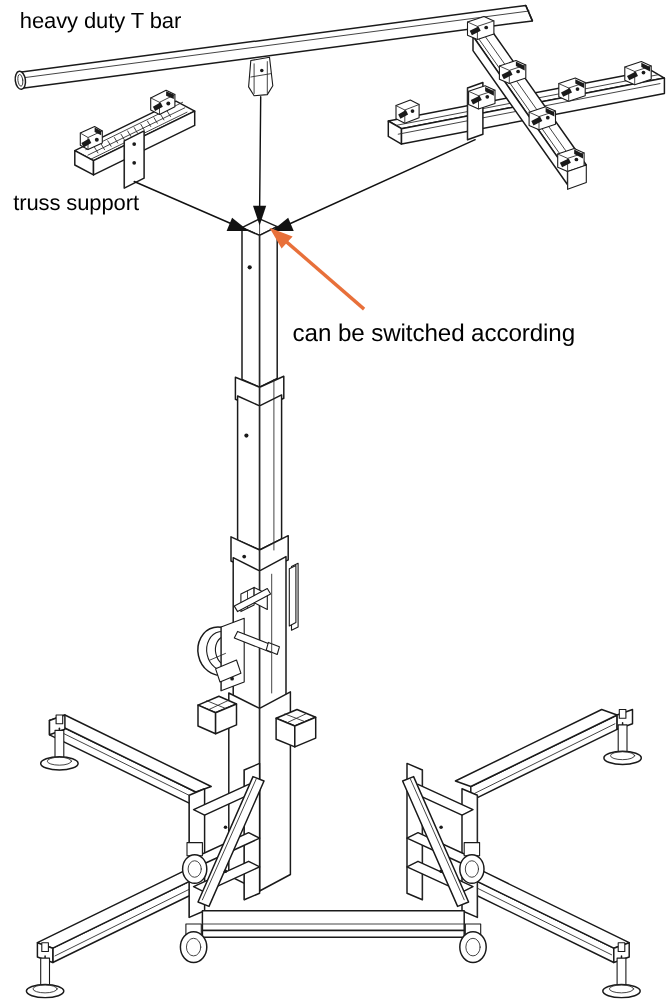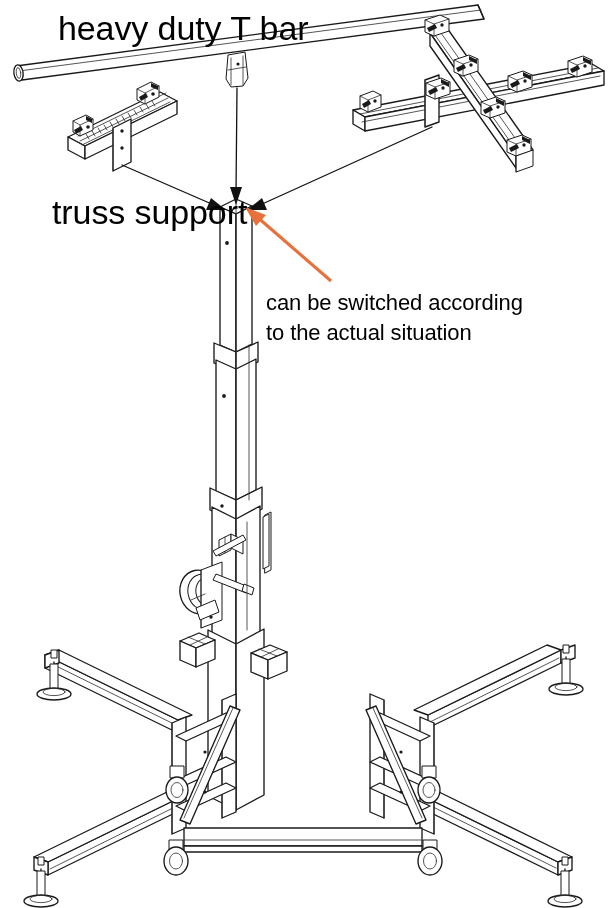--- a/index.html
+++ b/index.html
@@ -83,22 +83,21 @@
   .label {
     position: absolute;
     white-space: pre;
     color: #000000;
     font-family: "Liberation Sans", sans-serif;
     font-weight: 400;
     line-height: 1.18;
     letter-spacing: -0.1px;
   }
   .label-lg {
-    font-size: 34px;
-    margin-left: 40px;
+    font-size: 20px;
   }
   .label-note {
     font-size: 22px;
   }
 </style>
 </head>
 <body>
 
 <div id="stage">
 
@@ -449,19 +448,18 @@
 
   <svg class="layer" viewBox="0 0 610 908">
     <g>
       <path class="callout-line" d="M 331,281 L 256,216" style="stroke:#e8703a"></path>
       <path class="callout-head" d="M 245,207 L 266,215 L 256,226 Z" style="fill:#e8703a"></path>
     </g>
   </svg>
 
   <div class="label label-lg" style="left:18px; top:8px;">heavy duty T bar</div>
 
-  <div class="label label-lg" style="left:12px; top:192px;text-align:center;">truss support</div>
+  <div class="label label-lg" style="left:12px; top:174px;text-align:center;">truss support</div>
 
   <div class="label label-note" style="left:266px; top:290px;">can be switched according</div>
 
-  <div class="label label-note" style="left:266px; top:320px;">to the actual situation</div>
 
 </div>
 
 </body></html>

